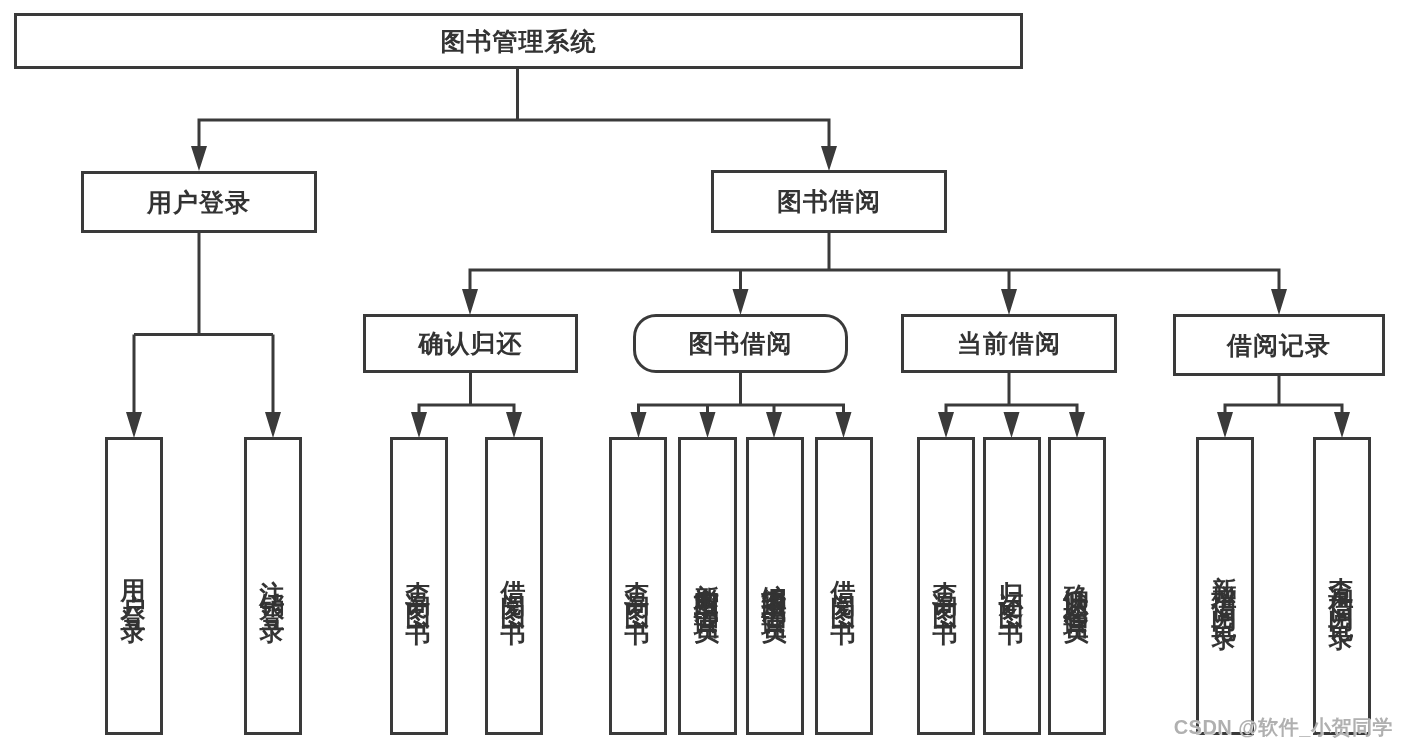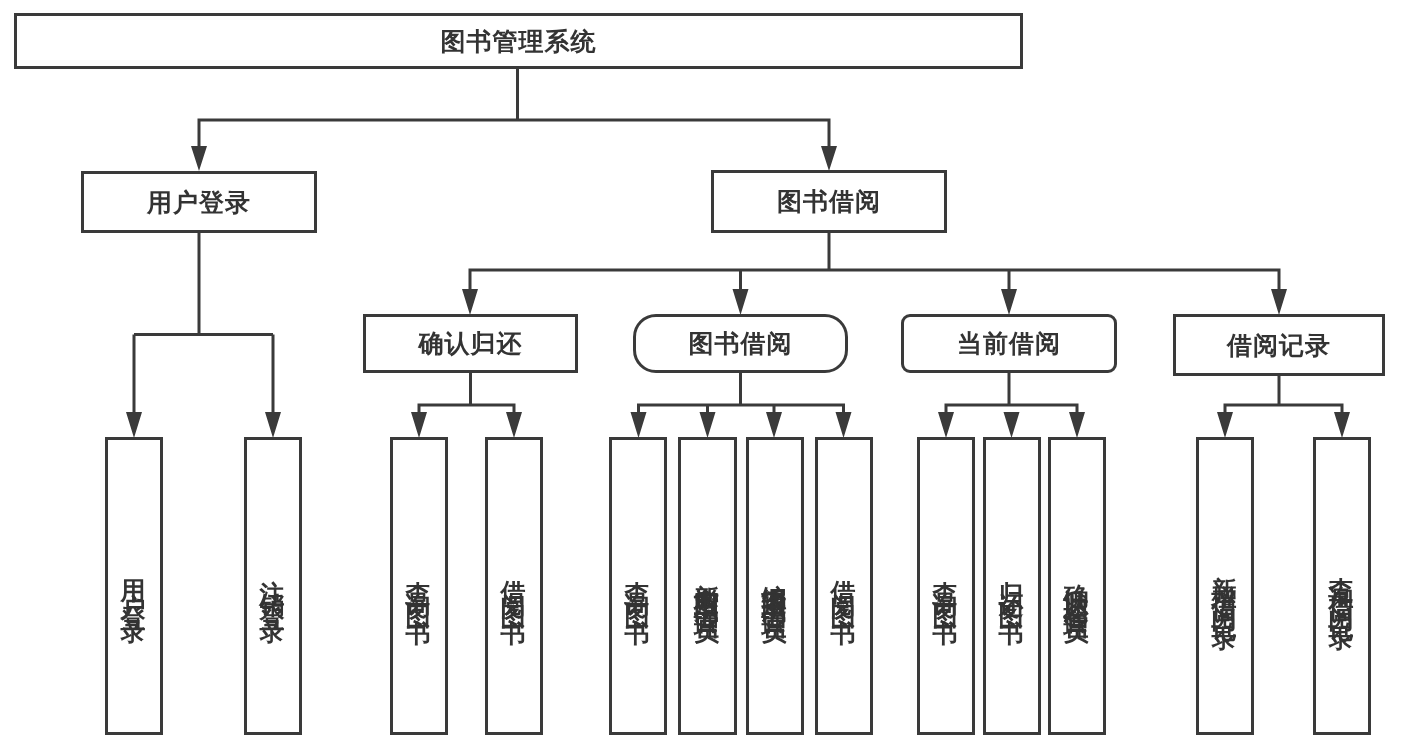--- a/index.html
+++ b/index.html
@@ -137,21 +137,21 @@
              M1334 412 L1350 412 L1342 438 Z"></path>
   </svg>
 
   <div class="box" style="left:14px; top:13px; width:1009px; height:56px;">图书管理系统</div>
 
   <div class="box" style="left:81px; top:171px; width:236px; height:62px;">用户登录</div>
   <div class="box" style="left:711px; top:170px; width:236px; height:63px;">图书借阅</div>
 
   <div class="box" style="left:363px; top:314px; width:215px; height:59px;">确认归还</div>
   <div class="box" style="left:633px; top:314px; width:215px; height:59px;border-radius:23px;">图书借阅</div>
-  <div class="box" style="left:901px; top:314px; width:216px; height:59px;border-radius:9px;">当前借阅</div>
+  <div class="box" style="left:901px; top:314px; width:216px; height:59px;">当前借阅</div>
   <div class="box" style="left:1173px; top:314px; width:212px; height:62px;">借阅记录</div>
 
   <div class="vbox v4" style="left:105px;">
     <span>用户登录</span>
   </div>
   <div class="vbox v4" style="left:244px;">
     <span>注销登录</span>
   </div>
 
   <div class="vbox v4" style="left:390px;">
@@ -184,14 +184,15 @@
     <span>确认归还（管理员）</span>
   </div>
 
   <div class="vbox v6" style="left:1196px;">
     <span>新增借阅记录</span>
   </div>
   <div class="vbox v6" style="left:1313px;">
     <span>查询借阅记录</span>
   </div>
 
+  <div class="watermark">CSDN @软件_小贺同学</div>
 
 </div>
 
 </body></html>

